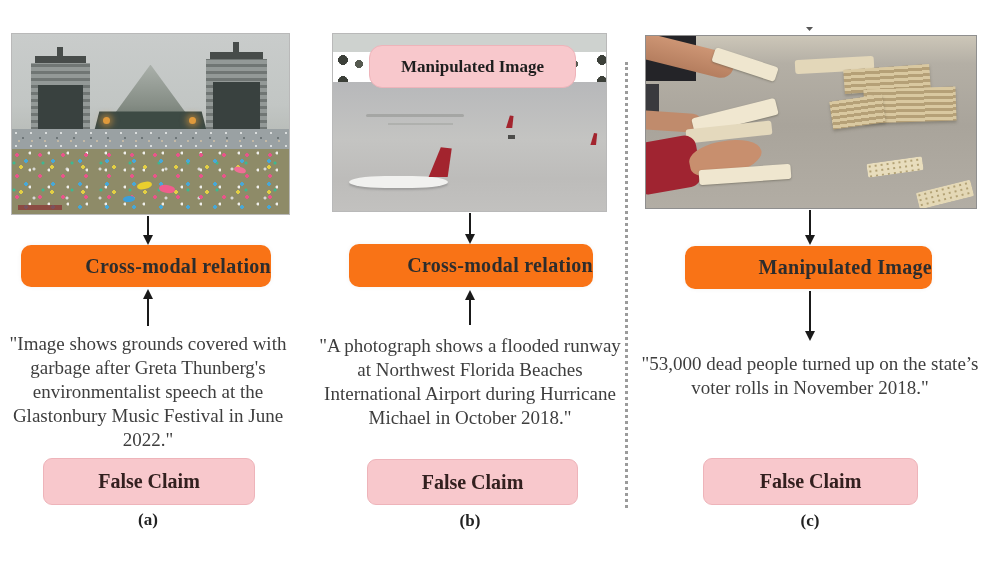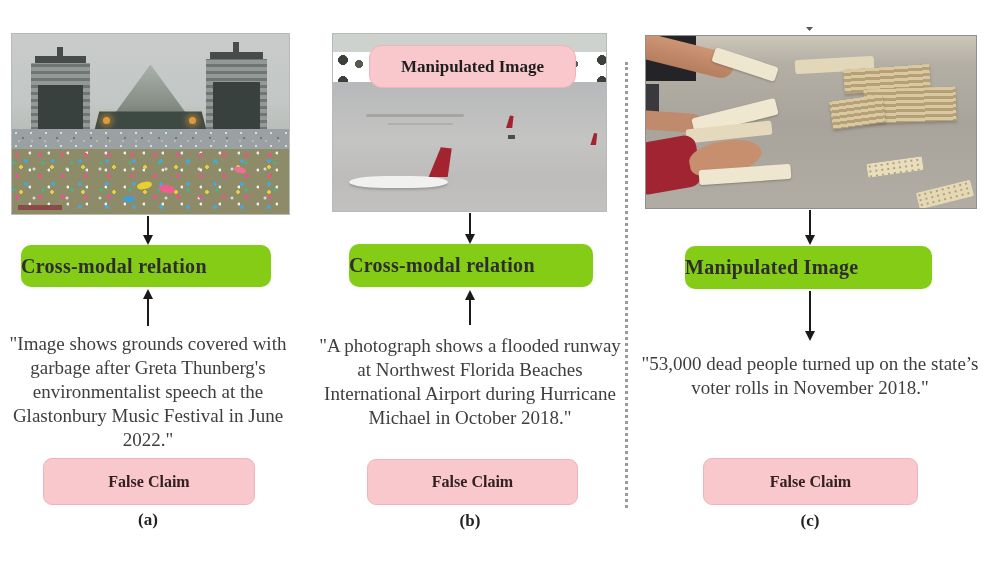--- a/index.html
+++ b/index.html
@@ -67,31 +67,31 @@
   .c-stack1{left:60%;top:18%;width:26%;height:14%;transform:rotate(-4deg);}
   .c-stack2{left:66%;top:30%;width:28%;height:20%;transform:rotate(-2deg);}
   .c-stack3{left:56%;top:36%;width:16%;height:16%;transform:rotate(-8deg);}
   .c-stacktop{left:45%;top:13%;width:24%;height:8%;background:#e3d7b9;border-radius:3px;transform:rotate(-3deg);}
   .c-flat1{left:67%;top:72%;width:17%;height:8%;background:#e8ddbd;border-radius:2px;transform:rotate(-8deg);
     background-image:radial-gradient(circle 1px at 3px 3px,#b3a275 97%,transparent);background-size:6px 5px;}
   .c-flat2{left:82%;top:87%;width:17%;height:10%;background:#e4d8b6;border-radius:2px;transform:rotate(-14deg);
     background-image:radial-gradient(circle 1px at 3px 3px,#b3a275 97%,transparent);background-size:6px 5px;}
   
   .relation-box{
-    position:absolute;background:#84cc16;border-radius:10px;
-    display:flex;align-items:center;justify-content:flex-start;
+    position:absolute;background:#f97316;border-radius:10px;
+    display:flex;align-items:center;justify-content:flex-end;
     font-weight:bold;font-size:20px;color:#2d2d2d;letter-spacing:.3px;
     box-shadow:0 0 5px rgba(0,0,0,.05);
   }
   .pink-pill{
     position:absolute;background:#f8c8cc;border:1px solid #eeb4ba;border-radius:9px;
     display:flex;align-items:center;justify-content:center;
     font-weight:bold;color:#33201f;
   }
-  .verdict{font-size:16px;}
+  .verdict{font-size:20px;}
   .badge{font-size:17px;color:#1e1e1e;border-radius:13px;}
   .claim{
     position:absolute;text-align:center;font-size:19px;line-height:24px;color:#3e3e3e;
   }
   .caption{position:absolute;width:100px;text-align:center;font-weight:bold;font-size:17px;color:#222;}
   .arr{position:absolute;width:2px;background:#1a1a1a;}
   .arr::after{content:"";position:absolute;left:-4.5px;width:0;height:0;border-left:5.5px solid transparent;border-right:5.5px solid transparent;}
   .arr.down::after{bottom:-9px;border-top:10px solid #1a1a1a;}
   .arr.up::after{top:-9px;border-bottom:10px solid #1a1a1a;}
   .separator{position:absolute;width:0;border-left:3px dotted #9b9b9b;}

